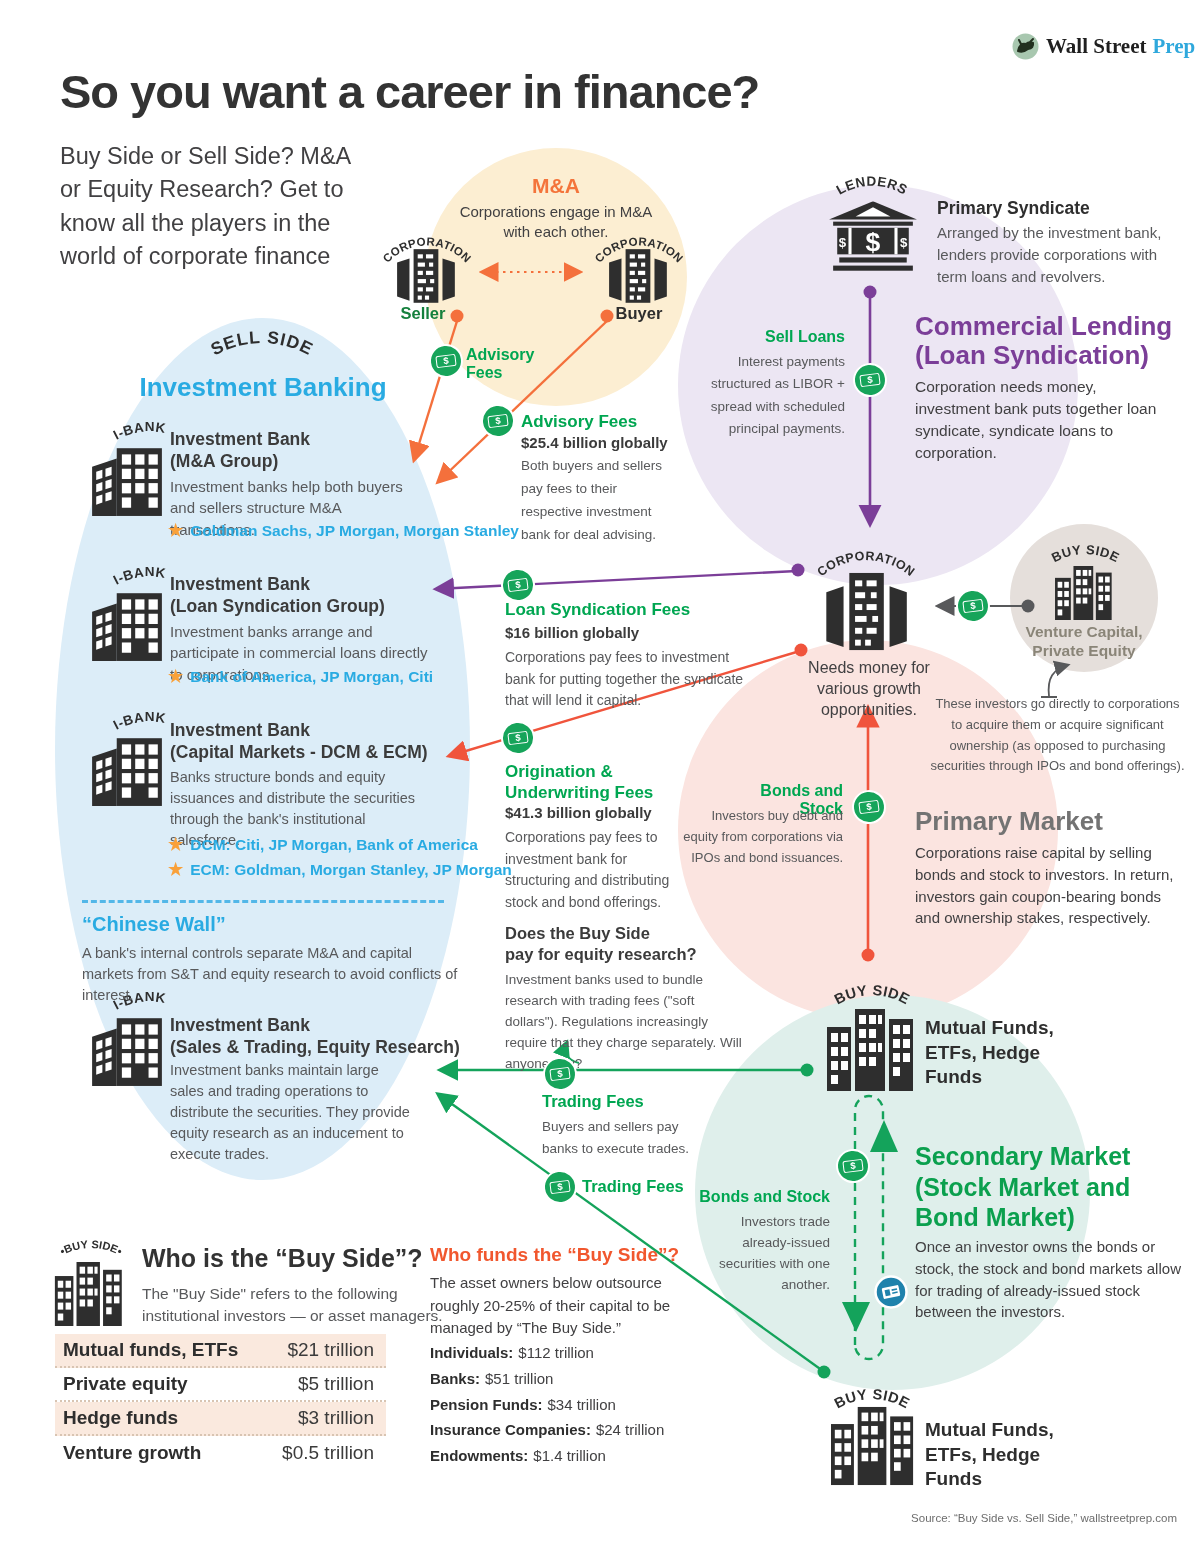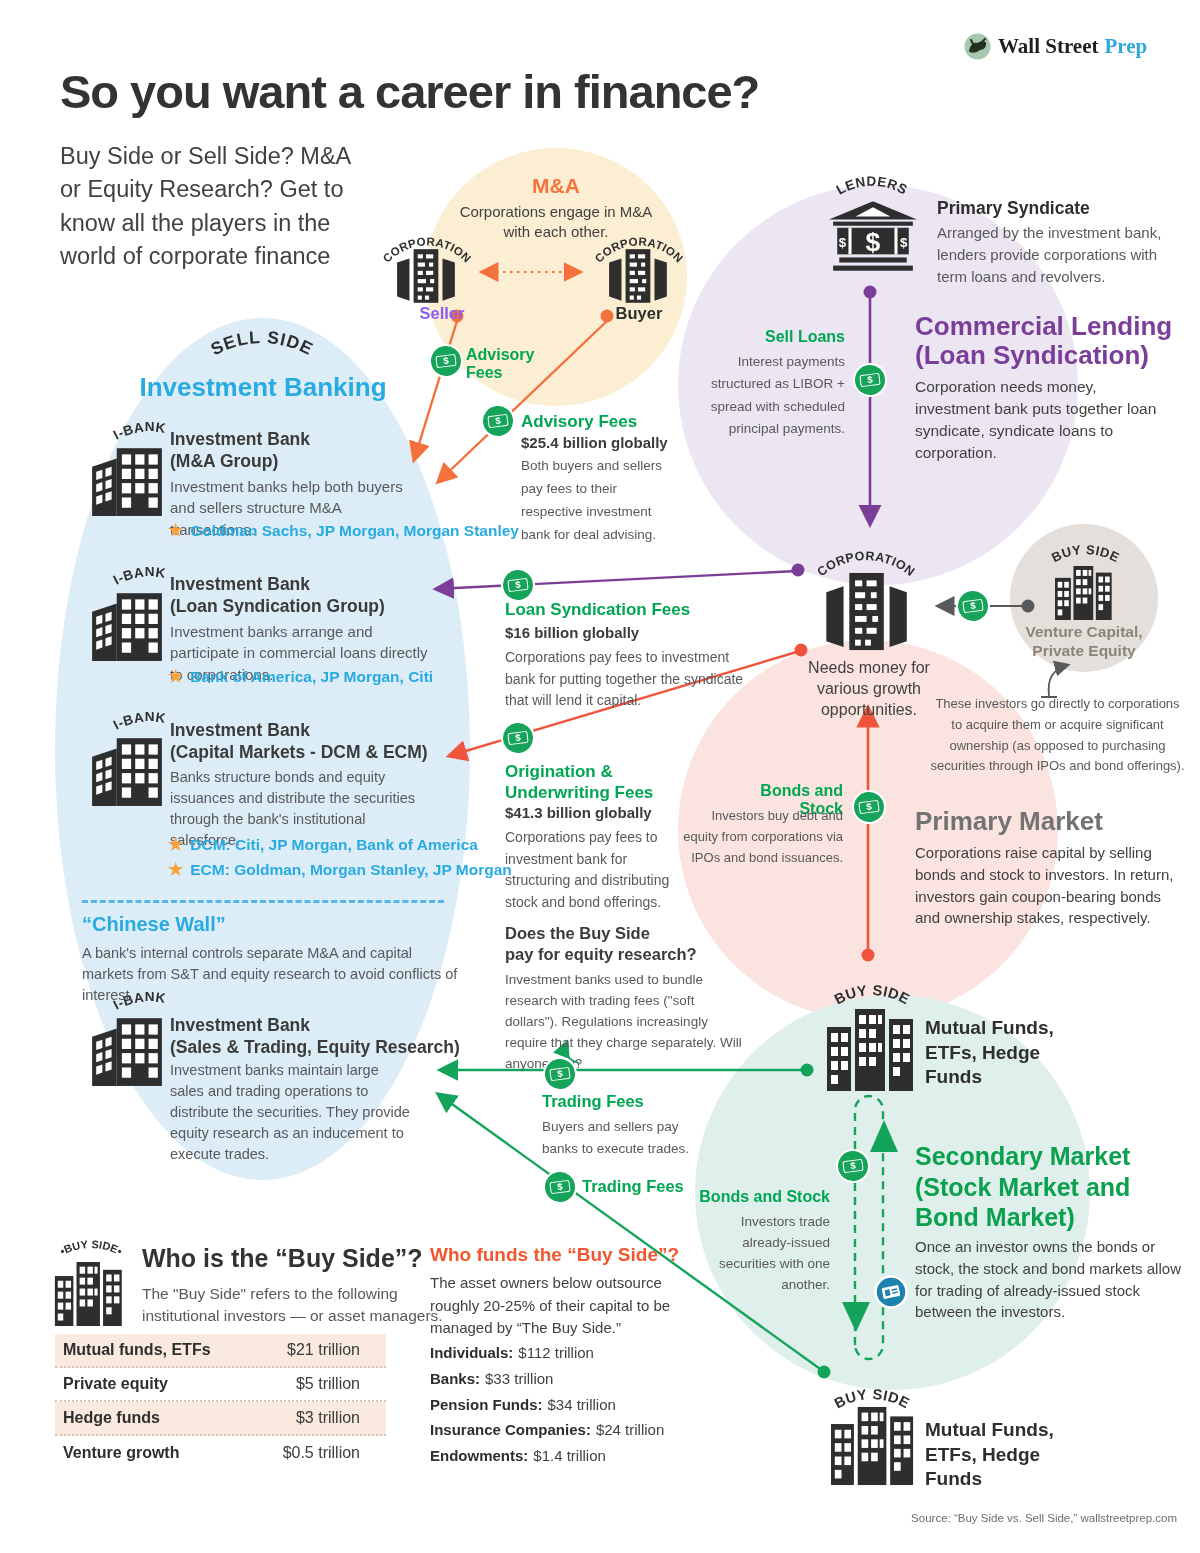--- a/index.html
+++ b/index.html
@@ -23,21 +23,21 @@
   .body{color:#58595b}
   .dark{color:#414042}
   .bank-name{font-size:17.5px;font-weight:bold;color:#3b3b3b;line-height:1.27}
   .firms{display:flex;align-items:center;font-size:15.5px;font-weight:bold;color:#29abe2}
   .star{color:#f9a13a;margin-right:7px;font-size:17px}
   .divider{position:absolute;z-index:4;border-top:3px dashed #53b7e8}
   .logo-row{position:absolute;z-index:4;display:flex;align-items:center;gap:7px;
             font-family:"Liberation Serif",serif;font-weight:bold;font-size:21px}
   .table{position:absolute;z-index:4;width:331px}
   .table .row{display:flex;justify-content:space-between;align-items:center;height:34px;
-              padding:0 26px 0 8px;font-size:16px;border-bottom:2px dotted #d8c4b2}
+              padding:0 12px 0 8px;font-size:19px;border-bottom:2px dotted #d8c4b2}
   .table .row:nth-child(odd){background:#fae9de}
   .table .row:last-child{border-bottom:none}
   .table .lab{font-weight:bold;color:#2e2e2e}
   .table .val{color:#3b3b3b}
   .fund-item{display:flex;gap:5px;font-size:15px;height:25.7px;align-items:center;color:#414042}
   .fund-item .lab{font-weight:bold;color:#2e2e2e}
 </style>
 </head>
 <body>
 
@@ -196,42 +196,42 @@
       <circle cx="891" cy="1292" r="15.5" fill="#1f82ac" stroke="#fff" stroke-width="2.5"></circle>
       <g transform="rotate(-12 891 1292)">
         <rect x="882.5" y="1286.5" width="17" height="11" rx="1.5" fill="#fff"></rect>
         <rect x="885" y="1289" width="5" height="6" fill="#1f82ac"></rect>
         <rect x="892" y="1289.5" width="5.5" height="1.6" fill="#1f82ac"></rect>
         <rect x="892" y="1292.6" width="5.5" height="1.6" fill="#1f82ac"></rect>
       </g>
     </g>
   </svg>
 
-  <div class="logo-row" style="left:964px;top:33px">
+  <div class="logo-row" style="left:1012px;top:33px">
     <svg width="27" height="27" viewBox="0 0 27 27">
       <circle cx="13.5" cy="13.5" r="13" fill="#a8c7af"></circle>
       <path d="M6,18 Q8,9 14,11 Q17,8 21,10 Q22,15 16,16 Q11,20 6,18 M9,11 L7,7 M18,9 L21,6" stroke="#22301f" stroke-width="2" fill="#22301f" stroke-linecap="round"></path>
     </svg>
     <div><span style="color:#1f1f1f">Wall Street</span><span style="color:#2fa8dc;margin-left:6px">Prep</span></div>
   </div>
 
   <div class="txt dark" style="left:60px;top:140px;width:315px;font-size:23.5px;line-height:1.42">Buy Side or Sell Side? M&amp;A or Equity Research? Get to know all the players in the world of corporate finance</div>
   <div class="txt" style="left:60px;top:64px;font-size:47px;font-weight:bold;color:#333;letter-spacing:-1px">So you want a career in finance?</div>
 
   <div class="txt c" style="left:425px;top:174px;width:262px;font-size:21px;font-weight:bold;color:#f4743b">M&amp;A</div>
   <div class="txt dark c" style="left:456px;top:202px;width:200px;font-size:15px;line-height:1.35">Corporations engage in M&amp;A with each other.</div>
 
   <svg class="arc" style="left:385px;top:228px" width="84" height="38" viewBox="0 0 84 38">
     <path id="arc-c1" d="M4,34 A52,52 0 0 1 80,34" fill="none"></path>
     <text font-size="11.5" letter-spacing="0.3"><textPath href="#arc-c1" startOffset="50%" text-anchor="middle">CORPORATION</textPath></text>
   </svg>
   <svg class="icon" style="left:394px;top:247px" width="66" height="60" viewBox="0 0 64 58">
       <use href="#sym-corp"></use>
     </svg>
-  <div class="txt c" style="left:400px;top:304px;width:84px;font-size:16.5px;font-weight:bold;color:#8b5cf6">Seller</div>
+  <div class="txt c" style="left:381px;top:304px;width:84px;font-size:16.5px;font-weight:bold;color:#15803d">Seller</div>
 
   <svg class="arc" style="left:597px;top:228px" width="84" height="38" viewBox="0 0 84 38">
     <path id="arc-c2" d="M4,34 A52,52 0 0 1 80,34" fill="none"></path>
     <text font-size="11.5" letter-spacing="0.3"><textPath href="#arc-c2" startOffset="50%" text-anchor="middle">CORPORATION</textPath></text>
   </svg>
   <svg class="icon" style="left:606px;top:247px" width="66" height="60" viewBox="0 0 64 58">
       <use href="#sym-corp"></use>
     </svg>
   <div class="txt c" style="left:597px;top:304px;width:84px;font-size:16.5px;font-weight:bold;color:#2e2e2e">Buyer</div>
 
@@ -471,21 +471,21 @@
 
   <div class="txt" style="left:430px;top:1244px;font-size:19px;font-weight:bold;color:#f1572e">Who funds the “Buy Side”?</div>
   <div class="txt dark" style="left:430px;top:1272px;width:252px;font-size:15px;line-height:1.5">The asset owners below outsource roughly 20-25% of their capital to be managed by “The Buy Side.”</div>
   <div class="txt" style="left:430px;top:1340px">
     <div class="fund-item">
         <span class="lab">Individuals:</span>
         <span>$112 trillion</span>
       </div>
     <div class="fund-item">
         <span class="lab">Banks:</span>
-        <span>$33 trillion</span>
+        <span>$51 trillion</span>
       </div>
     <div class="fund-item">
         <span class="lab">Pension Funds:</span>
         <span>$34 trillion</span>
       </div>
     <div class="fund-item">
         <span class="lab">Insurance Companies:</span>
         <span>$24 trillion</span>
       </div>
     <div class="fund-item">

